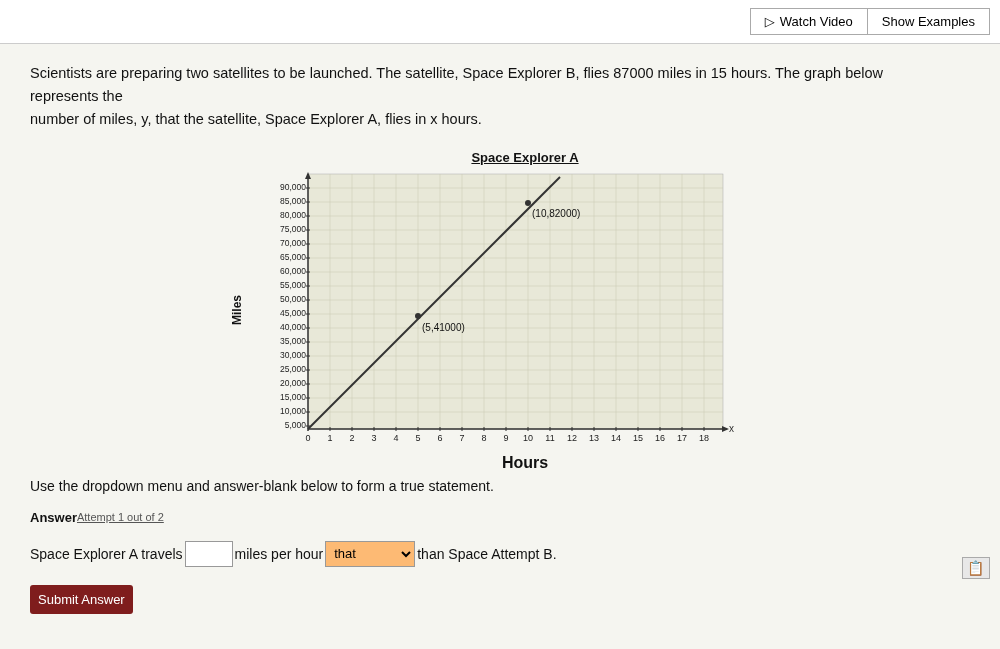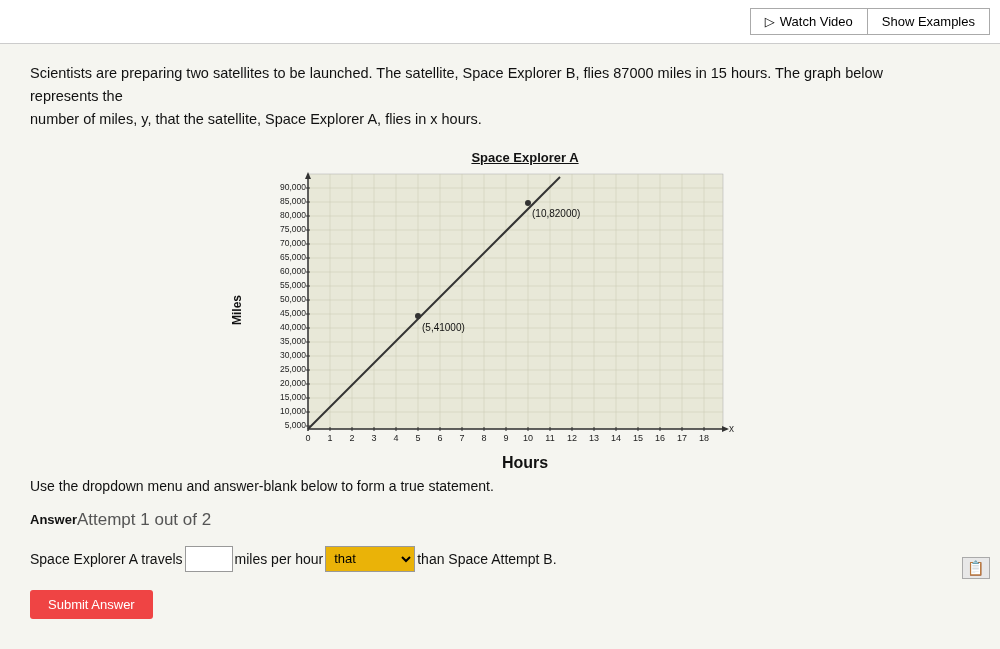--- a/index.html
+++ b/index.html
@@ -88,52 +88,53 @@
       margin-bottom: 16px;
     }
     .answer-label {
       font-size: 13px;
       font-weight: bold;
       margin-bottom: 4px;
       display: flex;
       align-items: center;
     }
     .attempt-text {
-      font-size: 17px;
+      font-size: 11px;
       font-weight: normal;
       color: #555;
+      text-decoration: underline;
     }
     .answer-row {
       display: flex;
       align-items: center;
       gap: 2px;
       margin-top: 16px;
       margin-bottom: 18px;
       font-size: 14px;
     }
     .answer-input {
       width: 48px;
       height: 26px;
       border: 1px solid #999;
       padding: 2px 4px;
       font-size: 13px;
     }
     .dropdown-select {
       height: 26px;
       border: 1px solid #999;
-      background: #eab308;
+      background: #fdba74;
       font-size: 13px;
       padding: 2px 4px;
       min-width: 90px;
     }
     .submit-btn {
-      background: #ef4444;
+      background: #7f1d1d;
       color: #fff;
       border: none;
-      padding: 7px 18px;
+      padding: 7px 8px;
       font-size: 13px;
       border-radius: 3px;
       cursor: pointer;
     }
     .copy-icon-wrap {
       position: absolute;
       right: 10px;
       bottom: 70px;
     }
     .copy-icon {

